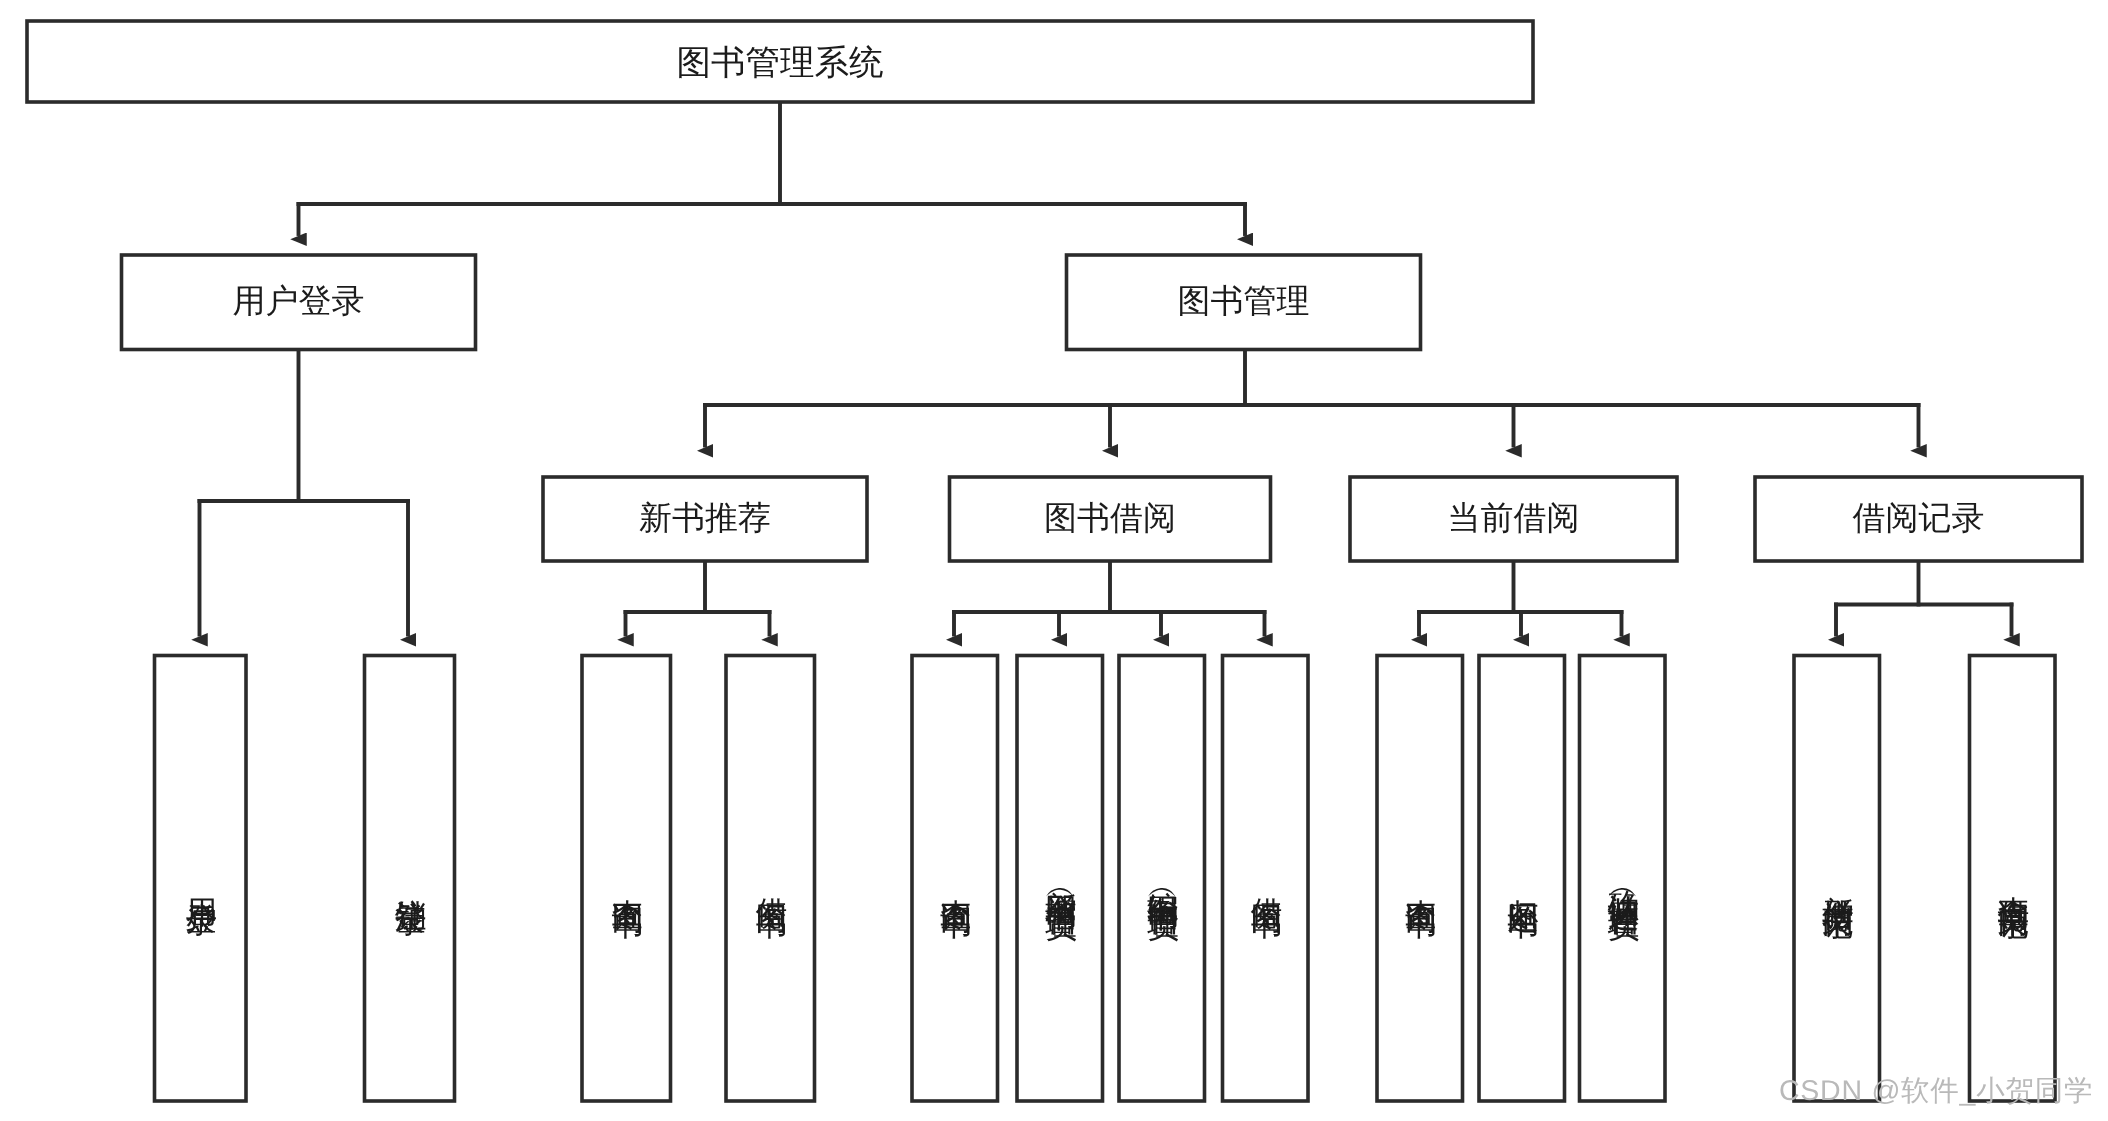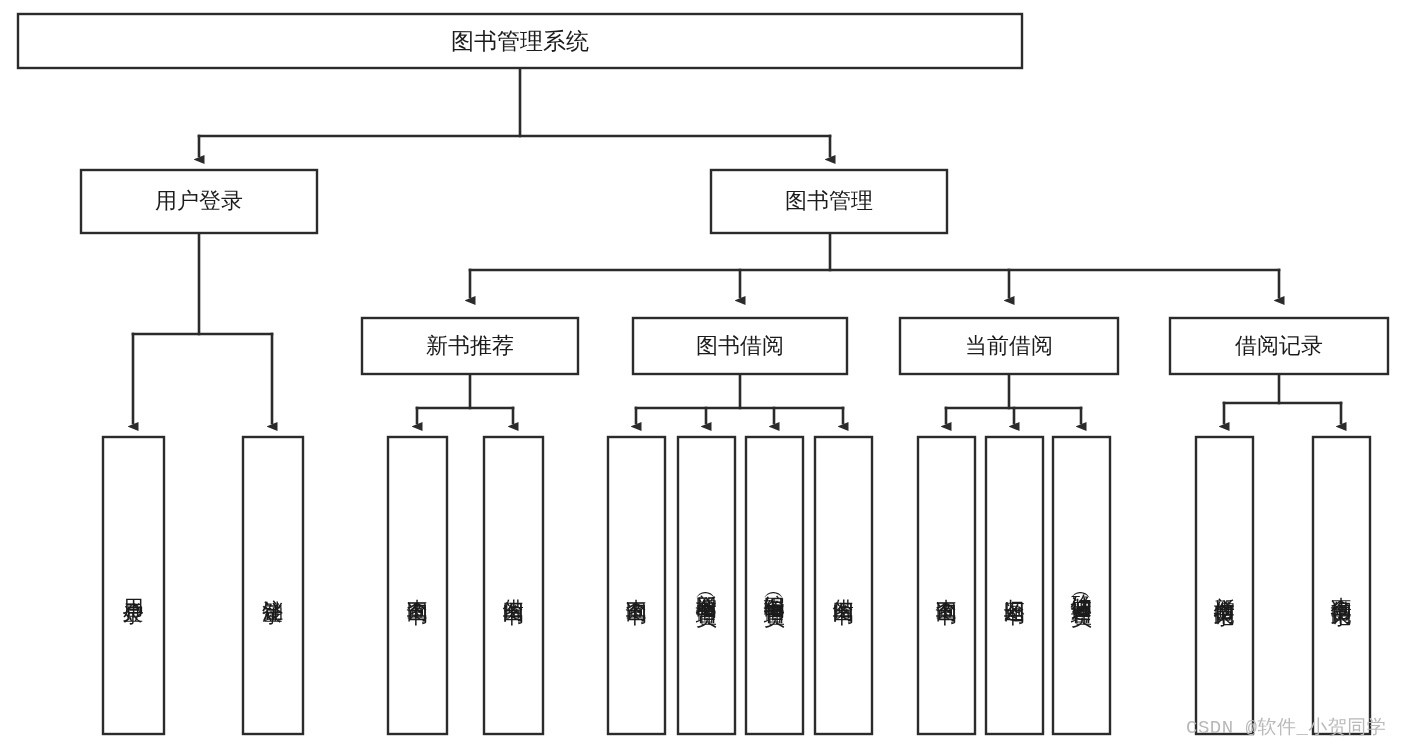--- a/index.html
+++ b/index.html
@@ -62,21 +62,21 @@
     color: #1b1b1b;
     letter-spacing: 2px;
     white-space: nowrap;
     text-align: center;
     pointer-events: none;
   }
   .watermark {
     position: absolute;
     left: 1186px;
     top: 714px;
-    font-family: Liberation Mono, monospace;
+    font-family: Liberation Sans, sans-serif;
     font-size: 19px;
     color: #b9b9b9;
     white-space: nowrap;
     letter-spacing: 0.5px;
   }
 </style>
 </head>
 <body>
 
 <div id="diagram-root">

